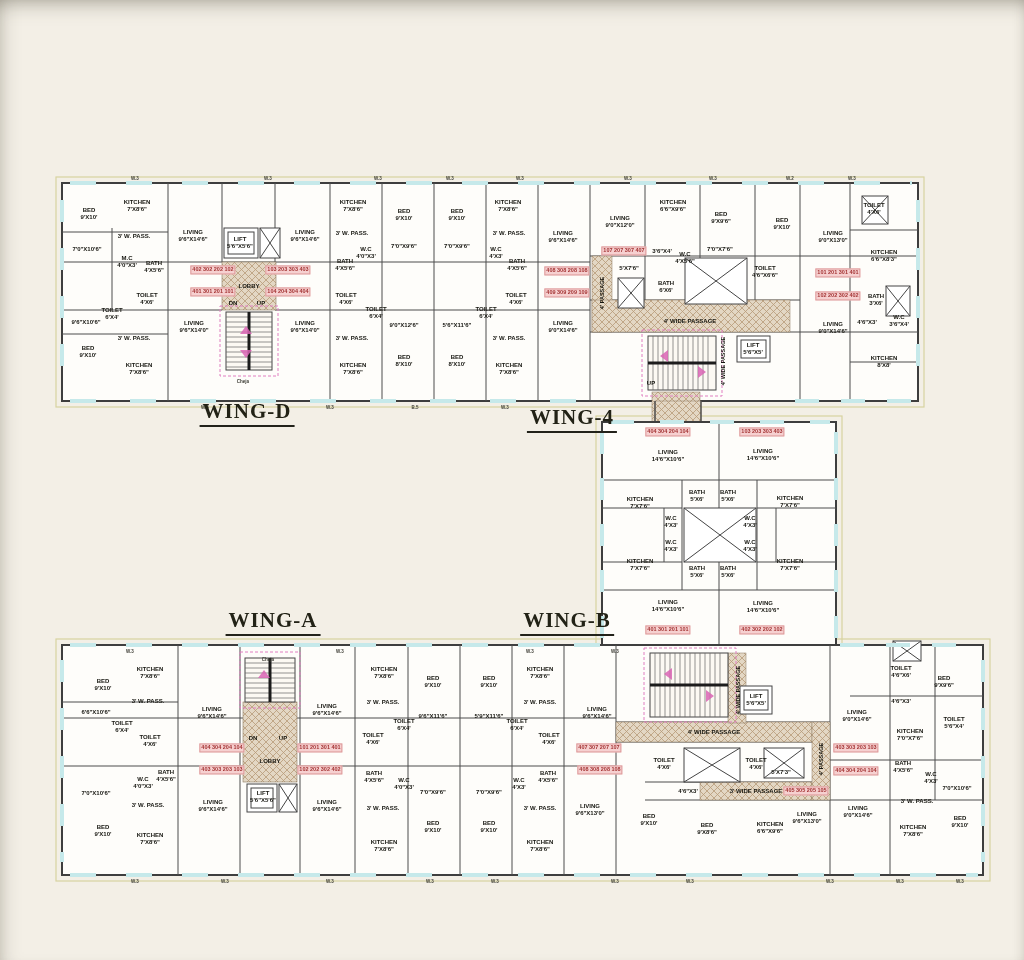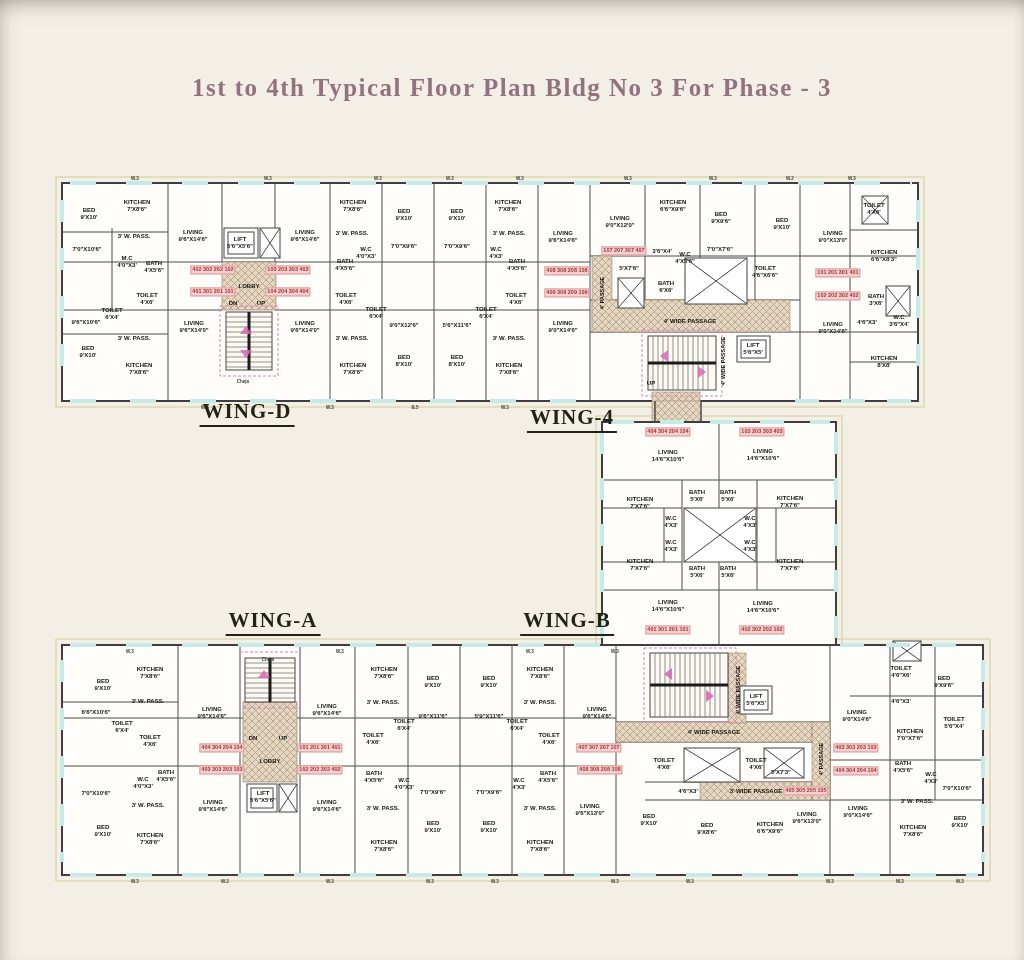--- a/index.html
+++ b/index.html
@@ -183,21 +183,20 @@
 
   <g stroke="#c6e9ea" stroke-width="4">
     <line x1="70" y1="645" x2="612" y2="645" stroke-dasharray="26 30"></line>
     <line x1="840" y1="645" x2="978" y2="645" stroke-dasharray="24 22"></line>
     <line x1="70" y1="875" x2="978" y2="875" stroke-dasharray="26 30"></line>
     <line x1="62" y1="660" x2="62" y2="862" stroke-dasharray="22 26"></line>
     <line x1="983" y1="660" x2="983" y2="862" stroke-dasharray="22 26"></line>
   </g>
 </svg>
 
-<div class="title">1st to 4th Typical Floor Plan Bldg No 3  For Phase - 3</div>
 
 <div id="labels">
       <span class="room" style="left: 89px; top: 214px;">BED
 9'X10'</span>
       <span class="room" style="left: 137px; top: 206px;">KITCHEN
 7'X8'6"</span>
       <span class="room" style="left: 134px; top: 236px;">3' W. PASS.</span>
       <span class="room" style="left: 87px; top: 249px;">7'0"X10'6"</span>
       <span class="room" style="left: 127px; top: 262px;">M.C
 4'0"X3'</span>

